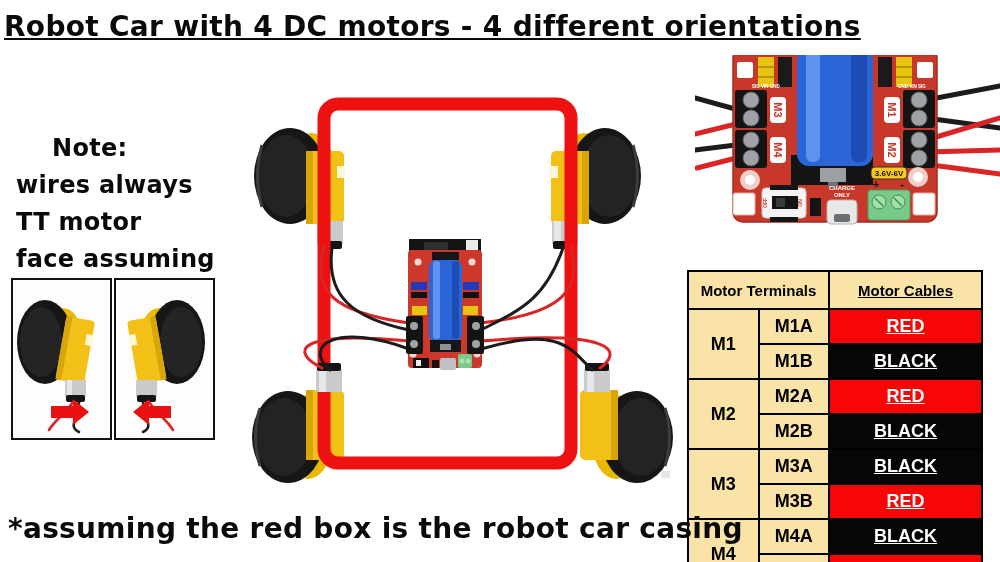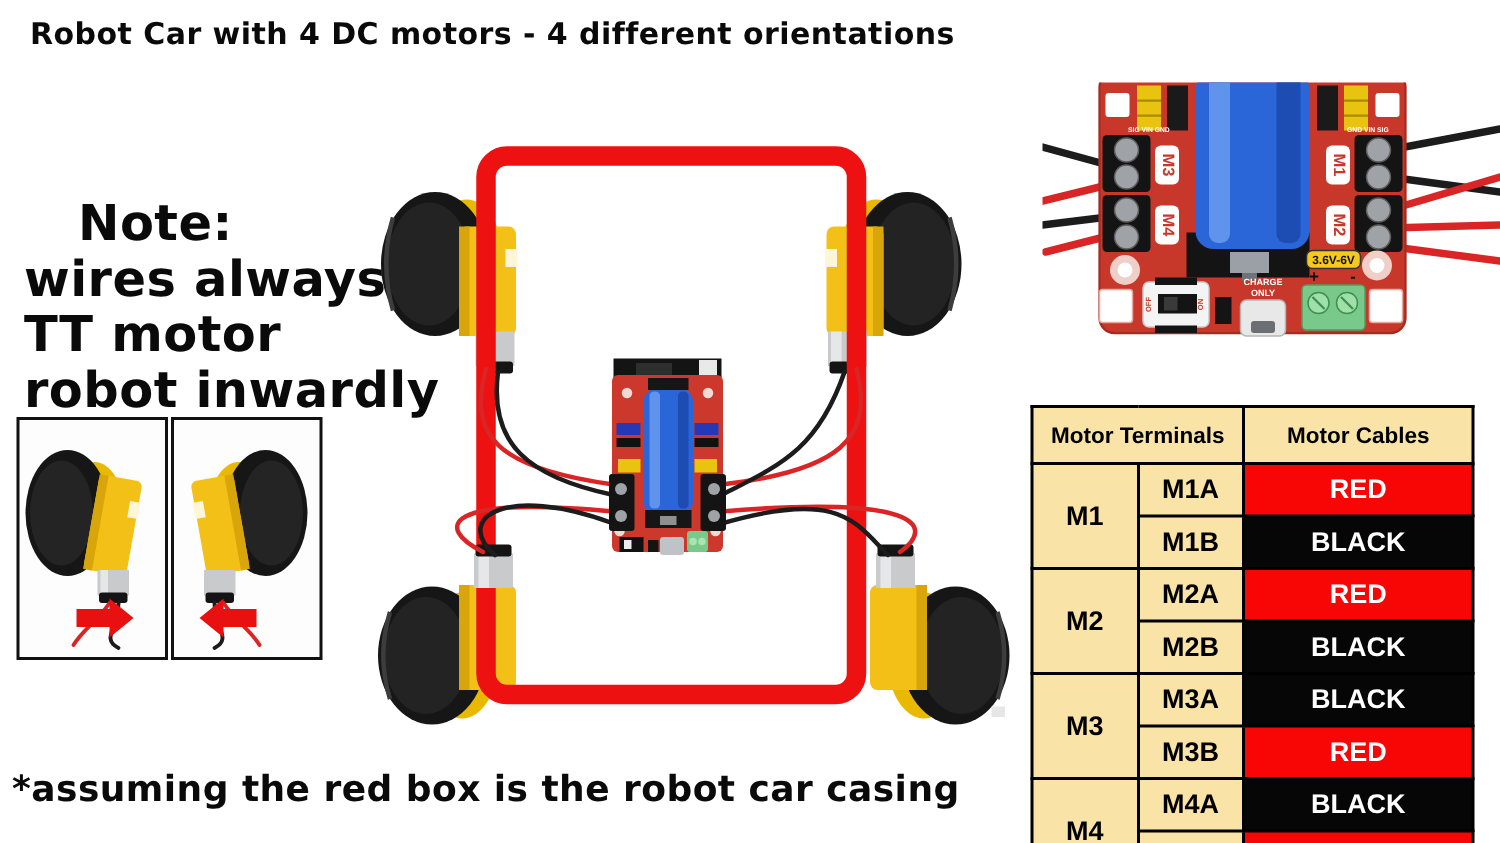--- a/index.html
+++ b/index.html
@@ -1,50 +1,50 @@
 <!DOCTYPE html>
 <html><head>
 <meta charset="utf-8">
 <style>
   html,body{margin:0;padding:0;background:#fff;}
   #canvas{position:relative;width:1000px;height:562px;background:#fff;overflow:hidden;
           font-family:"DejaVu Sans","Liberation Sans",sans-serif;}
   .hand{font-weight:800;color:#0a0a0a;letter-spacing:.3px;}
-  #title{position:absolute;left:20px;top:10px;font-size:20px;white-space:nowrap;}
-  #note{position:absolute;left:16px;top:130px;font-size:33px;line-height:37px;}
+  #title{position:absolute;left:4px;top:10px;font-size:28px;white-space:nowrap;text-decoration:underline;}
+  #note{position:absolute;left:16px;top:130px;font-size:24px;line-height:37px;}
   #note .indent{padding-left:36px;}
-  #footnote{position:absolute;left:8px;top:512px;font-size:24px;white-space:nowrap;text-align:center;}
+  #footnote{position:absolute;left:8px;top:512px;font-size:28px;white-space:nowrap;text-align:center;}
   .inset{position:absolute;top:278px;width:97px;height:158px;border:2px solid #111;background:#fdfdfd;}
   #inset-left{left:11px;} #inset-right{left:114px;}
   
   #wiring-table{position:absolute;left:687px;top:230px;border-collapse:collapse;table-layout:fixed;
       width:296px;font-family:"Liberation Sans",sans-serif;margin-top:40px;}
   #wiring-table th,#wiring-table td{border:2.5px solid #000;text-align:center;vertical-align:middle;
       font-weight:bold;color:#000;padding:0;}
   #wiring-table th{height:36px;font-size:15px;}
   #wiring-table td{height:33px;font-size:18px;}
   .tan{background:#f9e3a6;}
   .cable{color:#fff !important;font-size:14px;}
-  .c-group{width:73px;} .c-term{width:66px;} .c-cable{width:151px;}
+  .c-group{width:73px;} .c-term{width:66px;} .c-cable{width:151px;text-decoration:underline;}
   svg{position:absolute;}
   svg text{font-family:"Liberation Sans",sans-serif;}
   #artifact{position:absolute;left:661px;top:471px;width:9px;height:7px;background:#dcdcdc;opacity:.7;}
 </style>
 </head>
 <body>
 
 <div id="canvas">
 
   <div id="title" class="hand">Robot Car with 4 DC motors - 4 different orientations</div>
 
   <div id="note" class="hand">
     <div class="indent">Note:</div>
     <div>wires always</div>
     <div>TT motor</div>
-    <div>robot inwardly</div>
+    <div>face assuming</div>
   </div>
 
   <div class="inset" id="inset-left">
     <svg width="93" height="154" viewBox="0 0 93 154">
       <g>
         <ellipse cx="50" cy="62" rx="20" ry="34" fill="#e9b902"></ellipse>
         <ellipse cx="52" cy="62" rx="12" ry="24" fill="#f8ce27"></ellipse>
         <ellipse cx="32" cy="62" rx="28" ry="42" fill="#161616"></ellipse>
         <ellipse cx="28" cy="62" rx="21" ry="35" fill="#242424"></ellipse>
         <g transform="rotate(10 60 80)">

